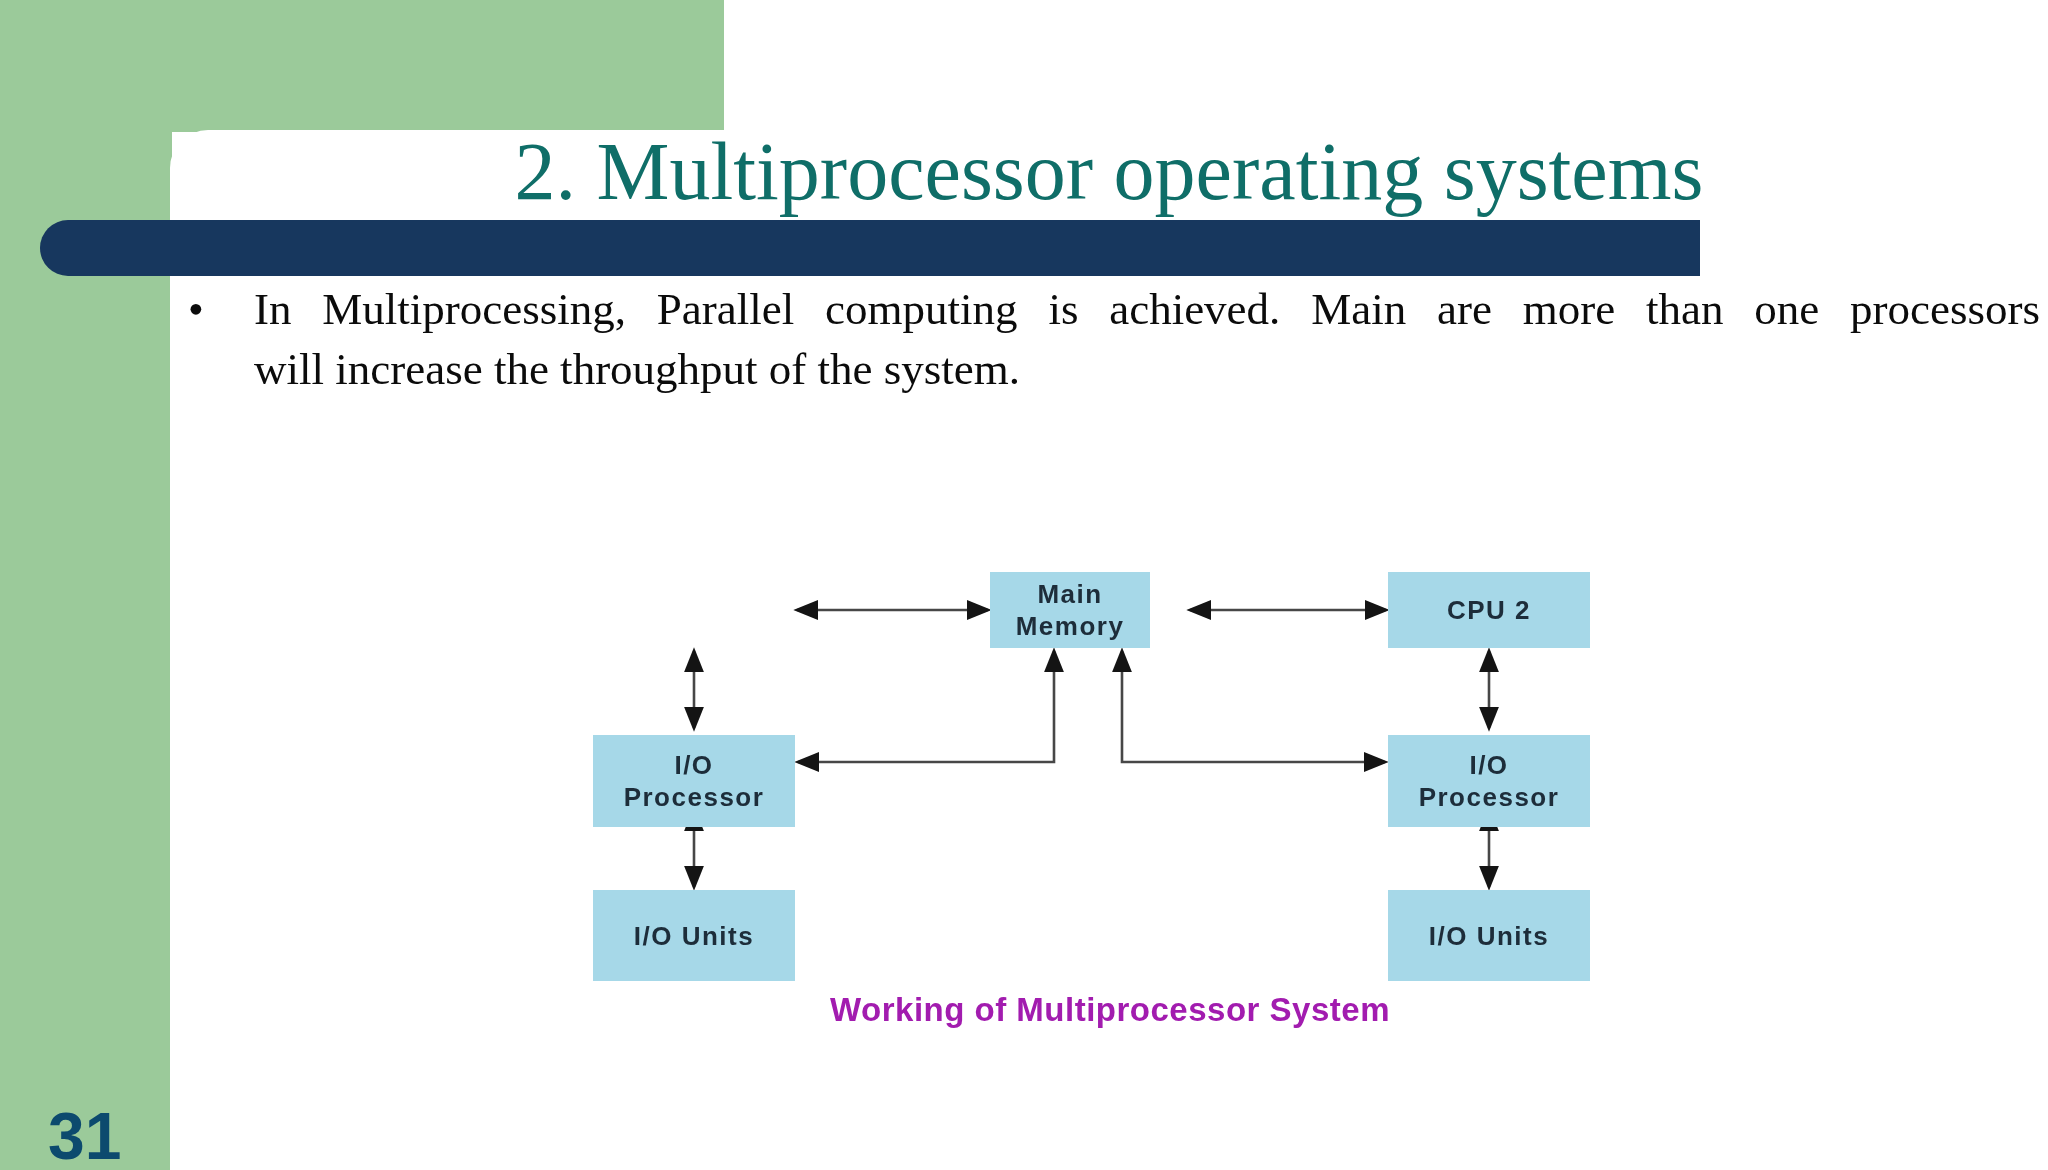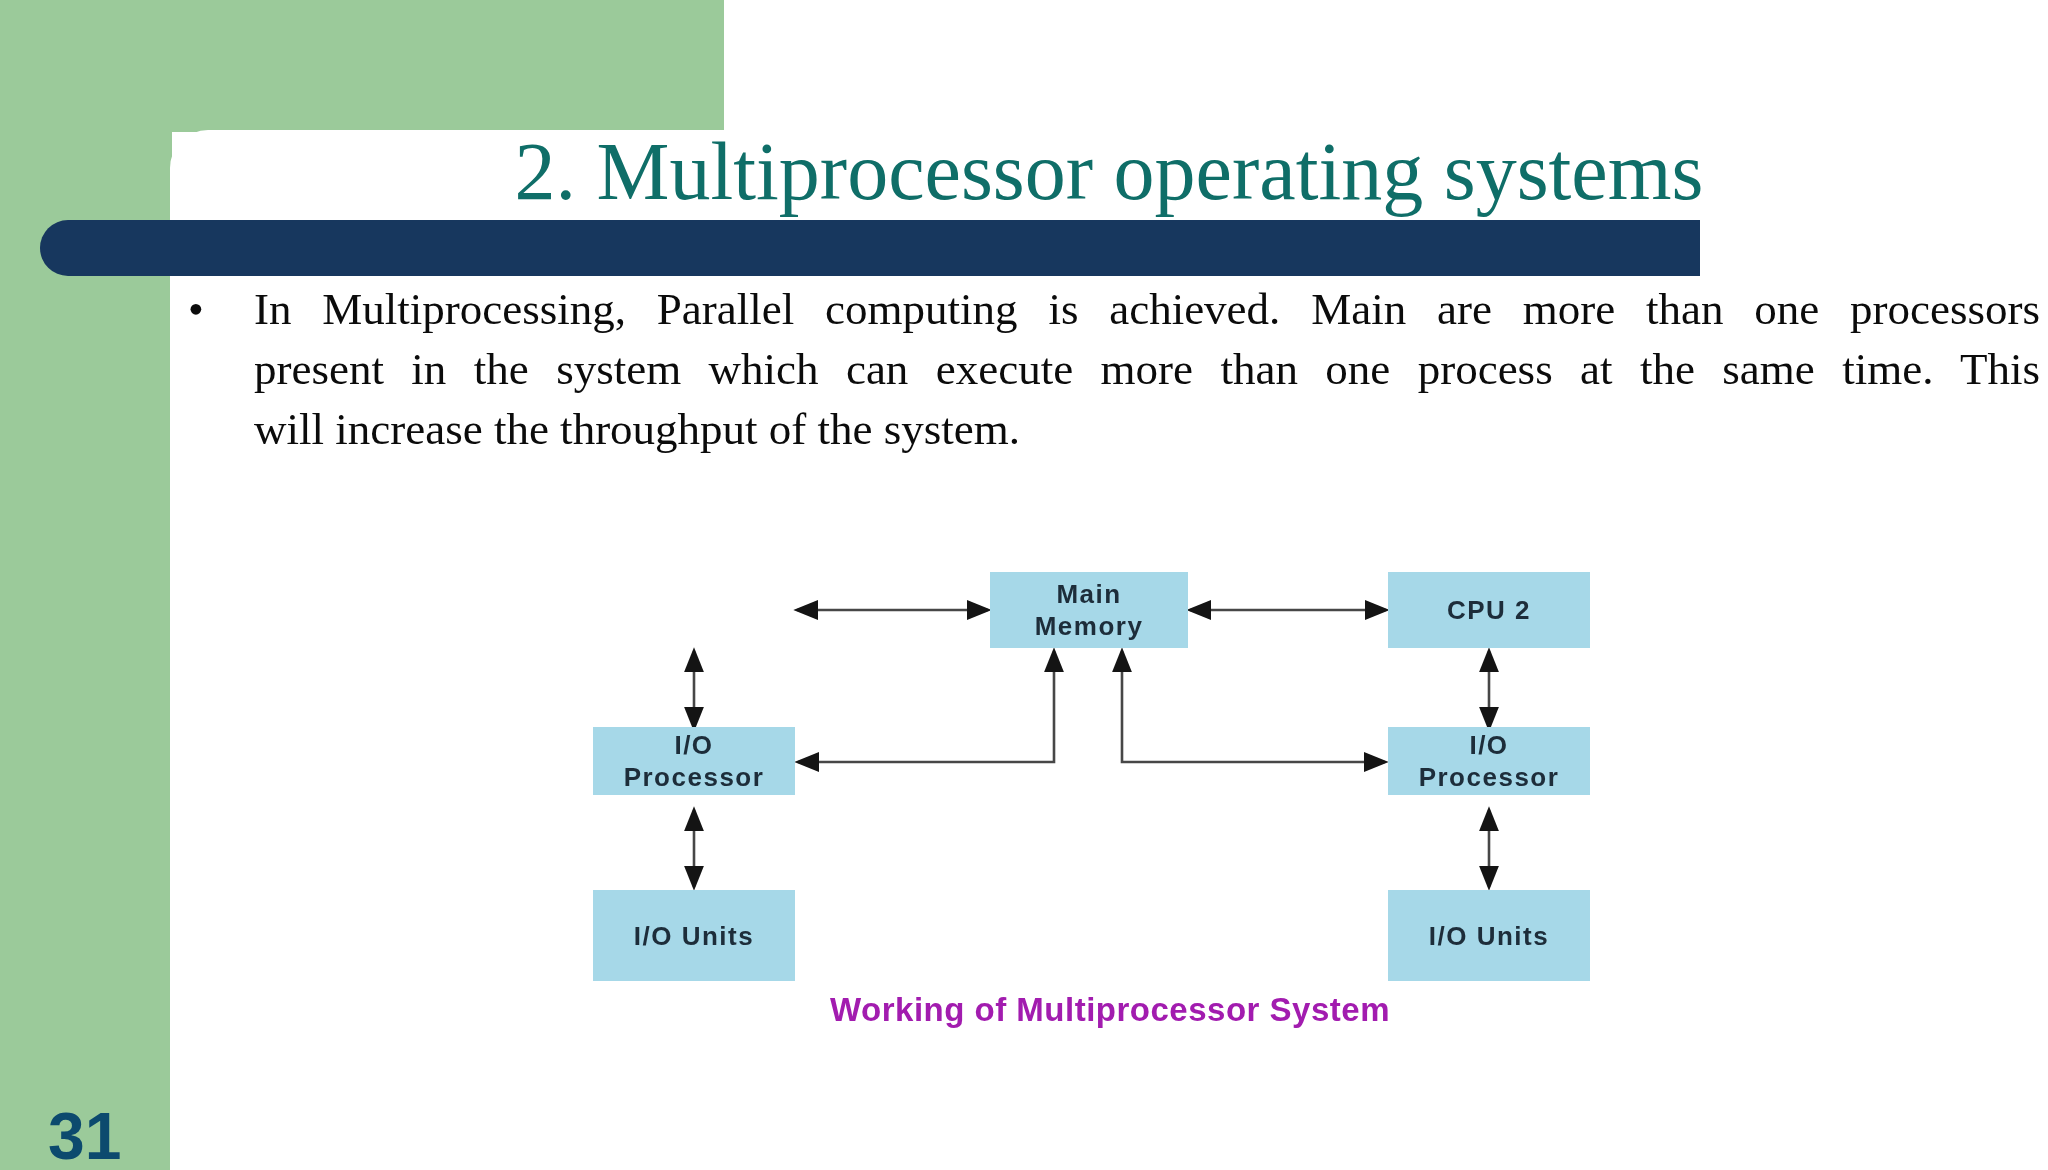--- a/index.html
+++ b/index.html
@@ -80,24 +80,24 @@
     position:absolute;
     background:var(--node-fill,#a6d8e8);
     color:var(--node-text,#1d2d3a);
     display:flex;align-items:center;justify-content:center;
     text-align:center;
     font-weight:700;font-size:26px;line-height:32px;
     letter-spacing:1.5px;
     padding:0 14px;box-sizing:border-box;
   }
   .node.row1{top:17px;height:76px;}
-  .node.row2{top:172px;height:68px;}
+  .node.row2{top:180px;height:92px;}
   .node.row3{top:335px;height:91px;}
   .node.col-left{left:33px;width:202px;}
-  .node.col-mid{left:430px;width:198px;}
+  .node.col-mid{left:430px;width:160px;}
   .node.col-right{left:828px;width:202px;}
 
   .diagram-caption{
     position:absolute;left:0;top:436px;width:1100px;
     text-align:center;
     font-weight:700;font-size:33px;
     letter-spacing:0.5px;
     color:#a21caf;
   }
 
@@ -116,21 +116,20 @@
 <div class="abs green-side-strip"></div>
 <div class="abs content-panel"></div>
 <div class="abs navy-bar"></div>
 
 <h1 class="abs slide-title">2. Multiprocessor operating systems</h1>
 
 <div class="abs bullet-row">
   <span class="bullet-glyph">•</span>
   <div class="bullet-lines">
     <div class="bullet-line justified">In Multiprocessing, Parallel computing is achieved. Main are more than one processors</div>
-    <div class="bullet-line justified">present in the system which can execute more than one process at the same time. This</div>
     <div class="bullet-line">will increase the throughput of the system.</div>
   </div>
 </div>
 
 <div class="abs diagram">
 
   <svg width="1100" height="480" viewBox="0 0 1100 480">
     <defs>
       <marker id="ah" viewBox="0 0 10 8" refX="8.5" refY="4" markerWidth="9.5" markerHeight="7.6" orient="auto-start-reverse">
         <path d="M0,0 L10,4 L0,8 Z" fill="#141414"></path>

